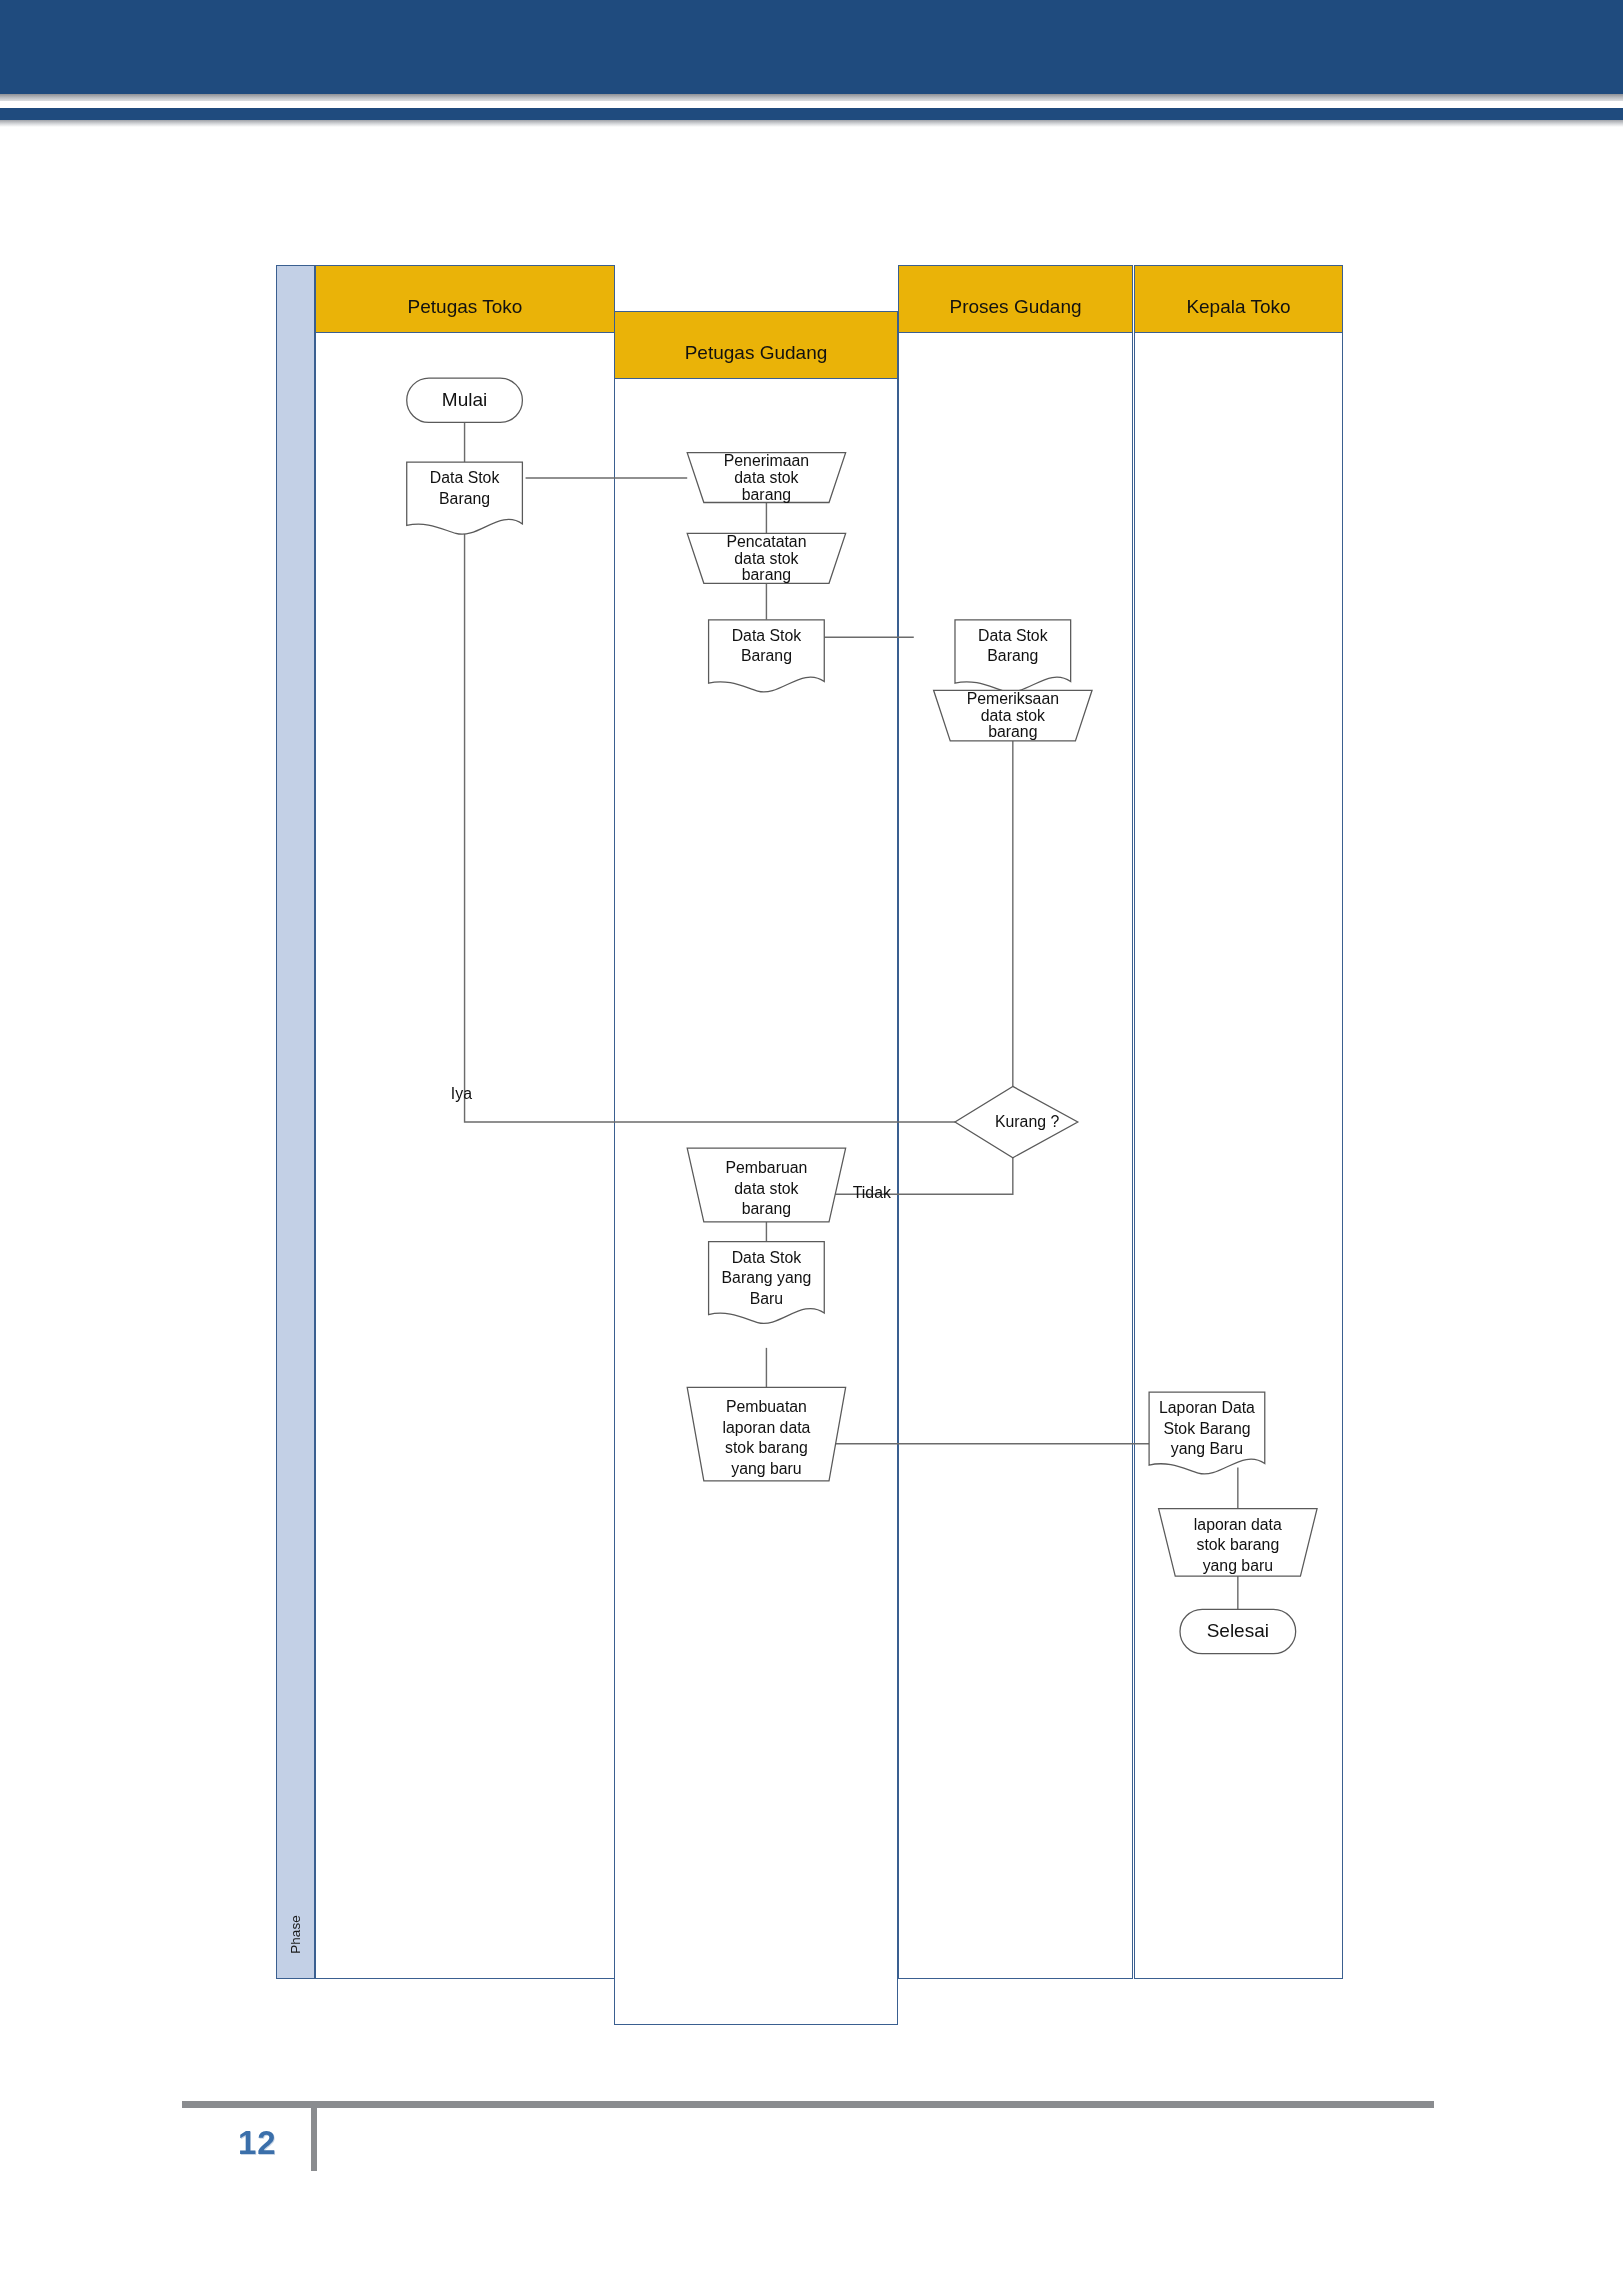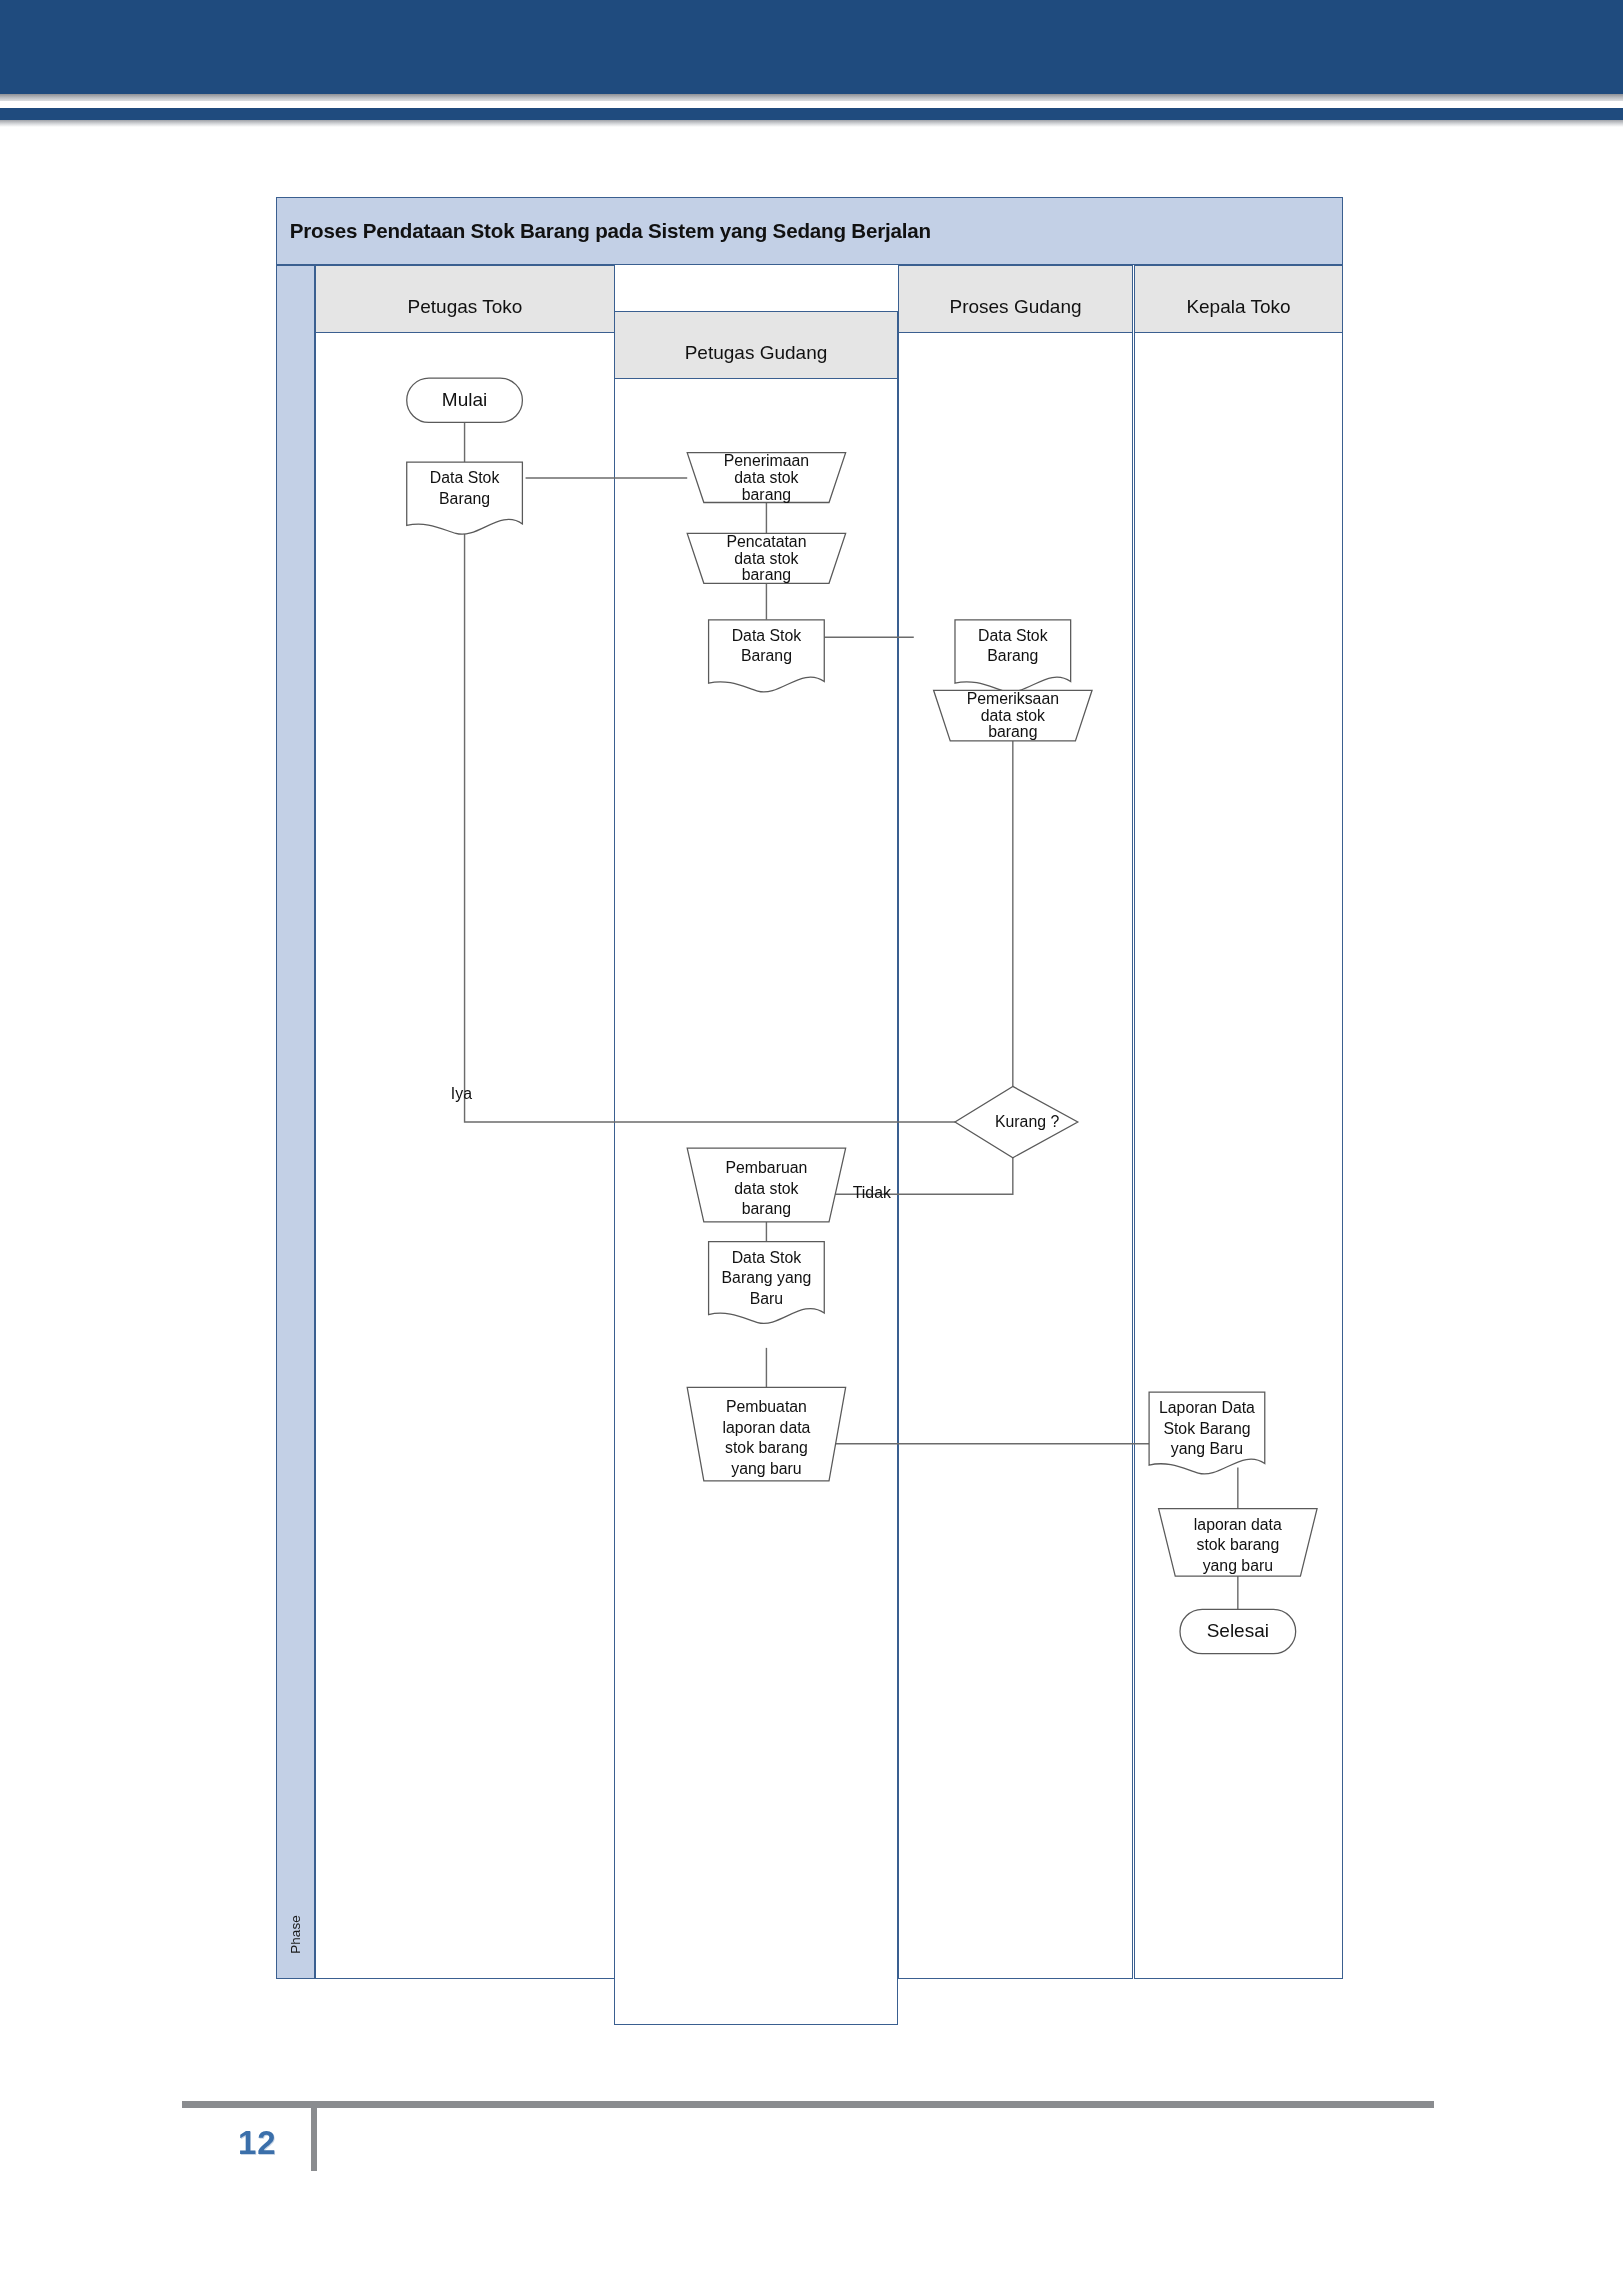--- a/index.html
+++ b/index.html
@@ -45,21 +45,21 @@
     display:flex;align-items:flex-end;justify-content:center;
   }
   #phase-label{
     transform:rotate(-90deg);transform-origin:center;
     white-space:nowrap;font-size:13.5px;color:#1a1a1a;
     margin-bottom:36px;
   }
 
   .lane-head{
     position:absolute;top:68px;height:83px;
-    background:#e5e5e5;border:1.6px solid #3a5f90;box-sizing:border-box;
+    background:#eab308;border:1.6px solid #3a5f90;box-sizing:border-box;
     display:flex;align-items:center;justify-content:center;
     font-size:19px;color:#111;
   }
   .lane-body{
     position:absolute;top:135px;height:1647px;
     background:#ffffff;border:1.6px solid #3a5f90;box-sizing:border-box;
   }
 
   
   .lane-1{left:39px;width:300px;}
@@ -86,23 +86,20 @@
 <div id="header-gap"></div>
 <div id="header-bar-blue"></div>
 <div id="header-bar-shadow"></div>
 
 <div id="footer-rule"></div>
 <div id="footer-tick"></div>
 <div id="page-number">12</div>
 
 <div id="diagram">
 
-  <div class="lane-title">
-    <span>Proses Pendataan Stok Barang pada Sistem yang Sedang Berjalan</span>
-  </div>
 
   <div id="phase-band">
     <div id="phase-label">Phase</div>
   </div>
 
   <div class="lane-head lane-1">Petugas Toko</div>
   <div class="lane-head lane-2">Petugas Gudang</div>
   <div class="lane-head lane-3">Proses Gudang</div>
   <div class="lane-head lane-4">Kepala Toko</div>
 

